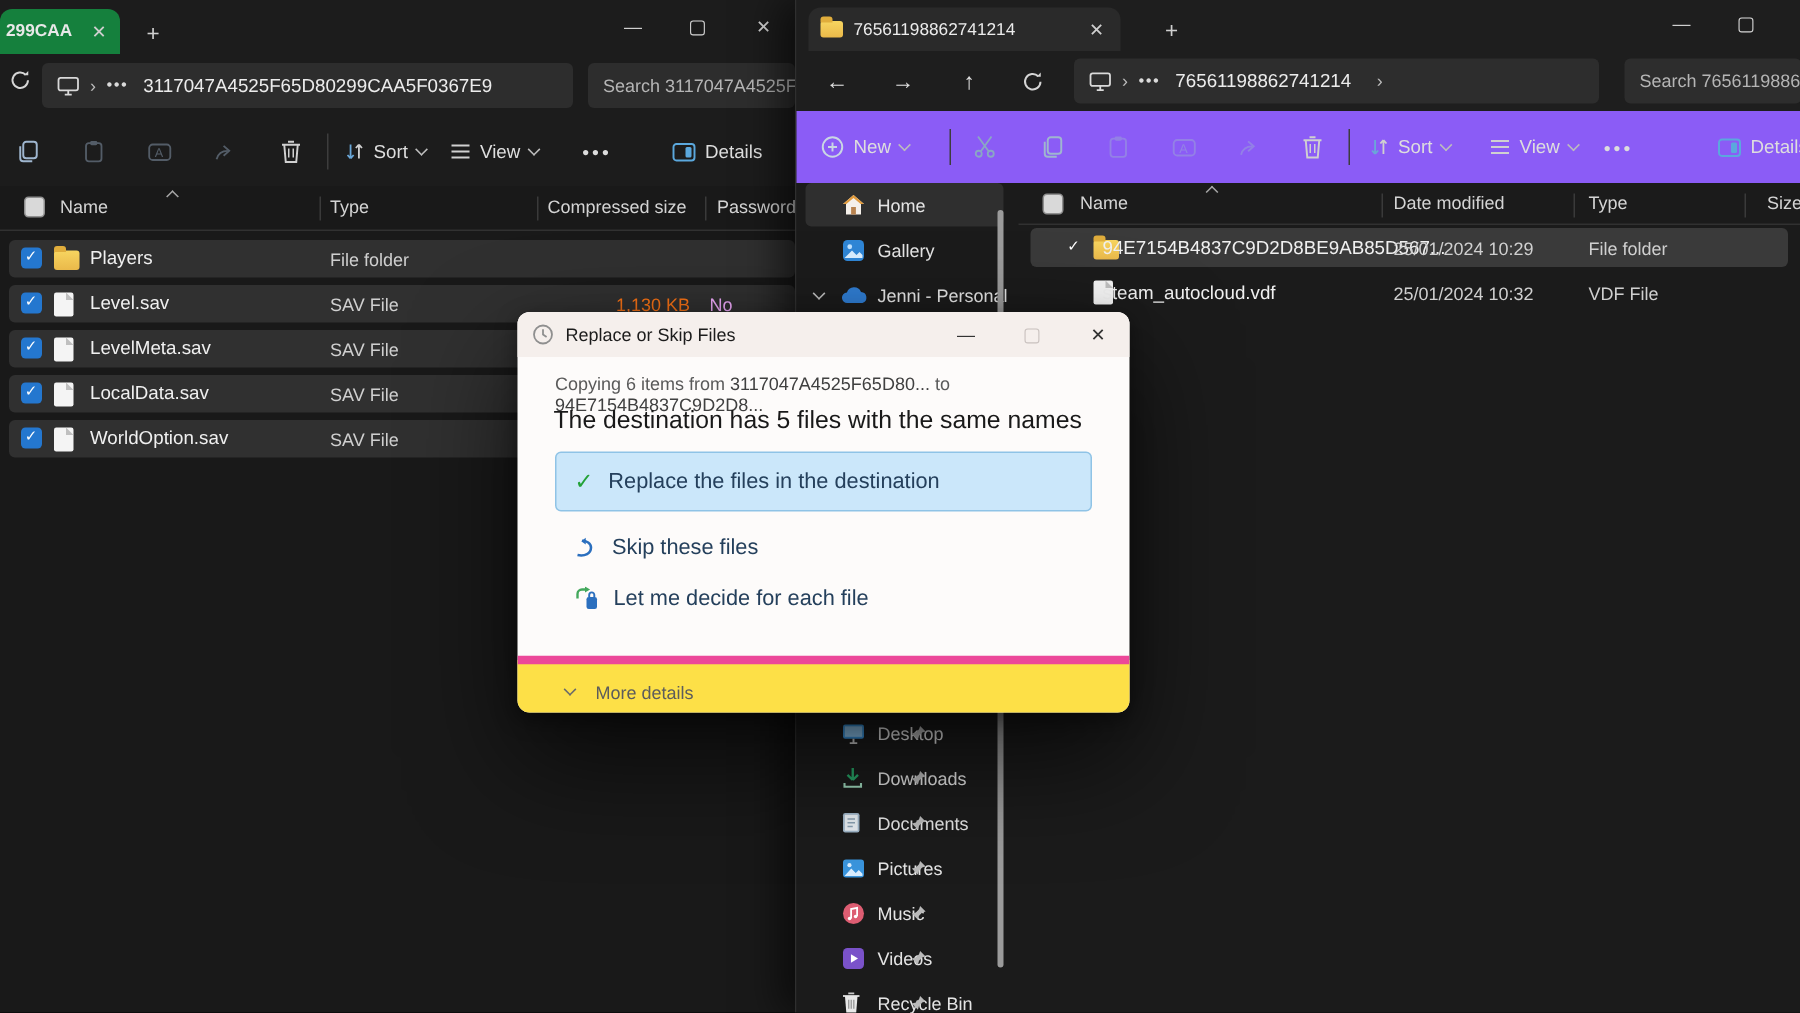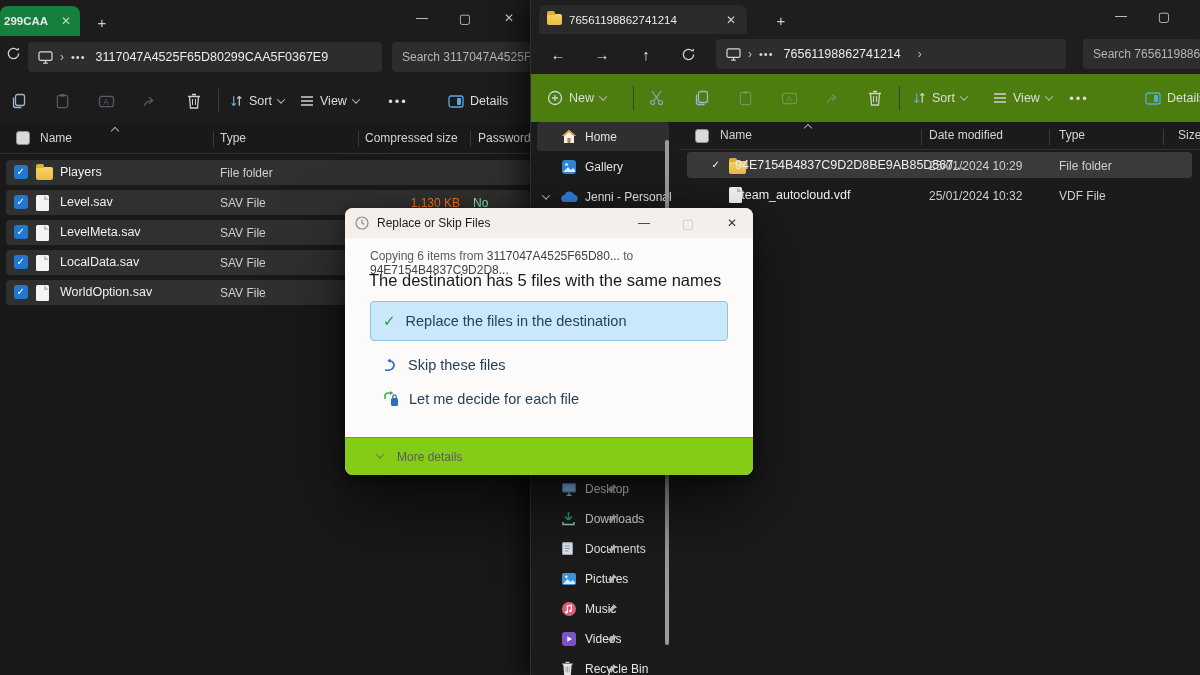--- a/index.html
+++ b/index.html
@@ -40,34 +40,34 @@
   .cb-on { background:#2477cf; position:relative; }
   .cb-on::after { content:"✓"; position:absolute; left:2.5px; top:0.5px; color:#fff; font-size:10px; }
   .icon-folder { width:17px; height:13px; background:linear-gradient(#f7d560,#eab94a); border-radius:2px; position:relative; }
   .icon-folder::before { content:""; position:absolute; left:0; top:-3px; width:8px; height:4px; background:#e0ad3c; border-radius:2px 2px 0 0; }
   .icon-file { width:13px; height:16px; background:#f4f4f4; border-radius:1.5px; position:relative; }
   .icon-file::before { content:""; position:absolute; right:0; top:0; border-style:solid; border-width:0 5px 5px 0; border-color:#191919 transparent #bfbfbf #191919; }
   .lw-row { position:relative; height:25px; margin:0 0 5px 6px; background:#303030; border-radius:4px; }
   .lw-row .name { position:absolute; left:54px; top:5px; color:#f0f0f0; font-size:12.5px; }
   .lw-row .type { position:absolute; left:214px; top:6px; color:#cfcfcf; font-size:12px; }
   .lw-row .csize { position:absolute; left:340px; top:6px; width:114px; text-align:right; color:#f97316; font-size:12px; }
-  .lw-row .pwd { position:absolute; left:467px; top:6px; color:#86efac; font-size:12px; }
+  .lw-row .pwd { position:absolute; left:467px; top:6px; color:#f0abfc; font-size:12px; }
   .row-cb { position:absolute; left:8px; top:5px; }
   .row-ic { position:absolute; left:30px; top:5px; }
 
   
   #right-window { position:absolute; left:530px; top:0; width:670px; height:675px; background:#1b1b1b;
     border-left:1px solid rgba(255,255,255,.09); box-shadow:-10px 0 24px rgba(0,0,0,.55); }
   .rw-tabs { position:absolute; left:0; top:0; width:100%; height:34px; background:#1e1e1e; }
   .rw-tab { position:absolute; left:8px; top:5px; width:208px; height:29px; background:#2a2a2a;
     border-radius:8px 8px 0 0; display:flex; align-items:center; gap:7px; padding:0 8px; color:#ececec; font-size:11.5px; }
   .rw-tab .tab-label { flex:1; overflow:hidden; white-space:nowrap; }
   .rw-nav { position:absolute; left:0; top:34px; width:100%; height:40px; background:#1e1e1e; }
   .nav-arrow { position:absolute; top:8px; width:30px; height:24px; display:flex; align-items:center; justify-content:center; color:#e0e0e0; font-size:15px; border-radius:4px; }
-  .rw-toolbar { position:absolute; left:0; top:74px; width:100%; height:48px; background:#4d7c0f; }
+  .rw-toolbar { position:absolute; left:0; top:74px; width:100%; height:48px; background:#8b5cf6; }
   .rw-body { position:absolute; left:0; top:122px; width:100%; bottom:0; background:#1b1b1b; }
   .sidebar { position:absolute; left:0; top:0; width:148px; bottom:0; }
   .sb-item { position:relative; height:29px; margin:0 10px 1px 6px; border-radius:4px; display:flex; align-items:center; color:#e4e4e4; font-size:12px; }
   .sb-item .ic { position:absolute; left:24px; }
   .sb-item .sb-label { position:absolute; left:48px; white-space:nowrap; }
   .sb-item.sel { background:#2f2f2f; }
   .sb-chev { position:absolute; left:6px; }
   .sb-pin { position:absolute; right:6px; }
   .sb-spacer { height:262px; }
   .rw-scroll { position:absolute; left:134px; top:18px; width:4px; height:505px; background:#9b9b9b; border-radius:2px; }
@@ -86,22 +86,22 @@
   .dlg-titlebar { position:absolute; left:0; top:0; width:100%; height:30px; background:#f5efec; border-radius:8px 8px 0 0; }
   .dlg-title { position:absolute; left:32px; top:8px; font-size:12px; color:#1c1c1c; }
   .dlg-btn { position:absolute; top:3px; width:30px; height:24px; display:flex; align-items:center; justify-content:center; font-size:12px; color:#333; }
   .dlg-copy { position:absolute; left:25px; top:41px; font-size:12px; color:#5a5a5a; }
   .dlg-link { color:#404040; }
   .dlg-heading { position:absolute; left:24px; top:63px; font-size:16.5px; color:#191919; }
   .dlg-opts { position:absolute; left:25px; top:93px; width:358px; }
   .opt { position:relative; display:flex; align-items:center; gap:10px; padding-left:12px; height:34px; color:#25405c; font-size:14.5px; }
   .opt.sel { height:40px; background:#cbe7fa; border:1px solid #8fc3e6; border-radius:4px; margin-bottom:7px; }
   .opt-check { color:#23a237; font-size:15px; font-weight:bold; }
-  .dlg-footer { position:absolute; left:0; bottom:0; width:100%; height:38px; background:#84cc16;
-    border-top:1px solid #ec4899; border-radius:0 0 8px 8px; }
+  .dlg-footer { position:absolute; left:0; bottom:0; width:100%; height:38px; background:#fde047;
+    border-top:6px solid #ec4899; border-radius:0 0 8px 8px; }
   .dlg-footer .chev { border-color:#6a6a6a; position:absolute; left:32px; top:15px; }
   .more-label { position:absolute; left:52px; top:12px; font-size:12px; color:#5c5c5c; }
 </style>
 </head>
 <body>
 
 <div id="left-window">
   <div class="lw-tabs">
     <div class="lw-tab">
       <span class="tab-label">299CAA</span>

